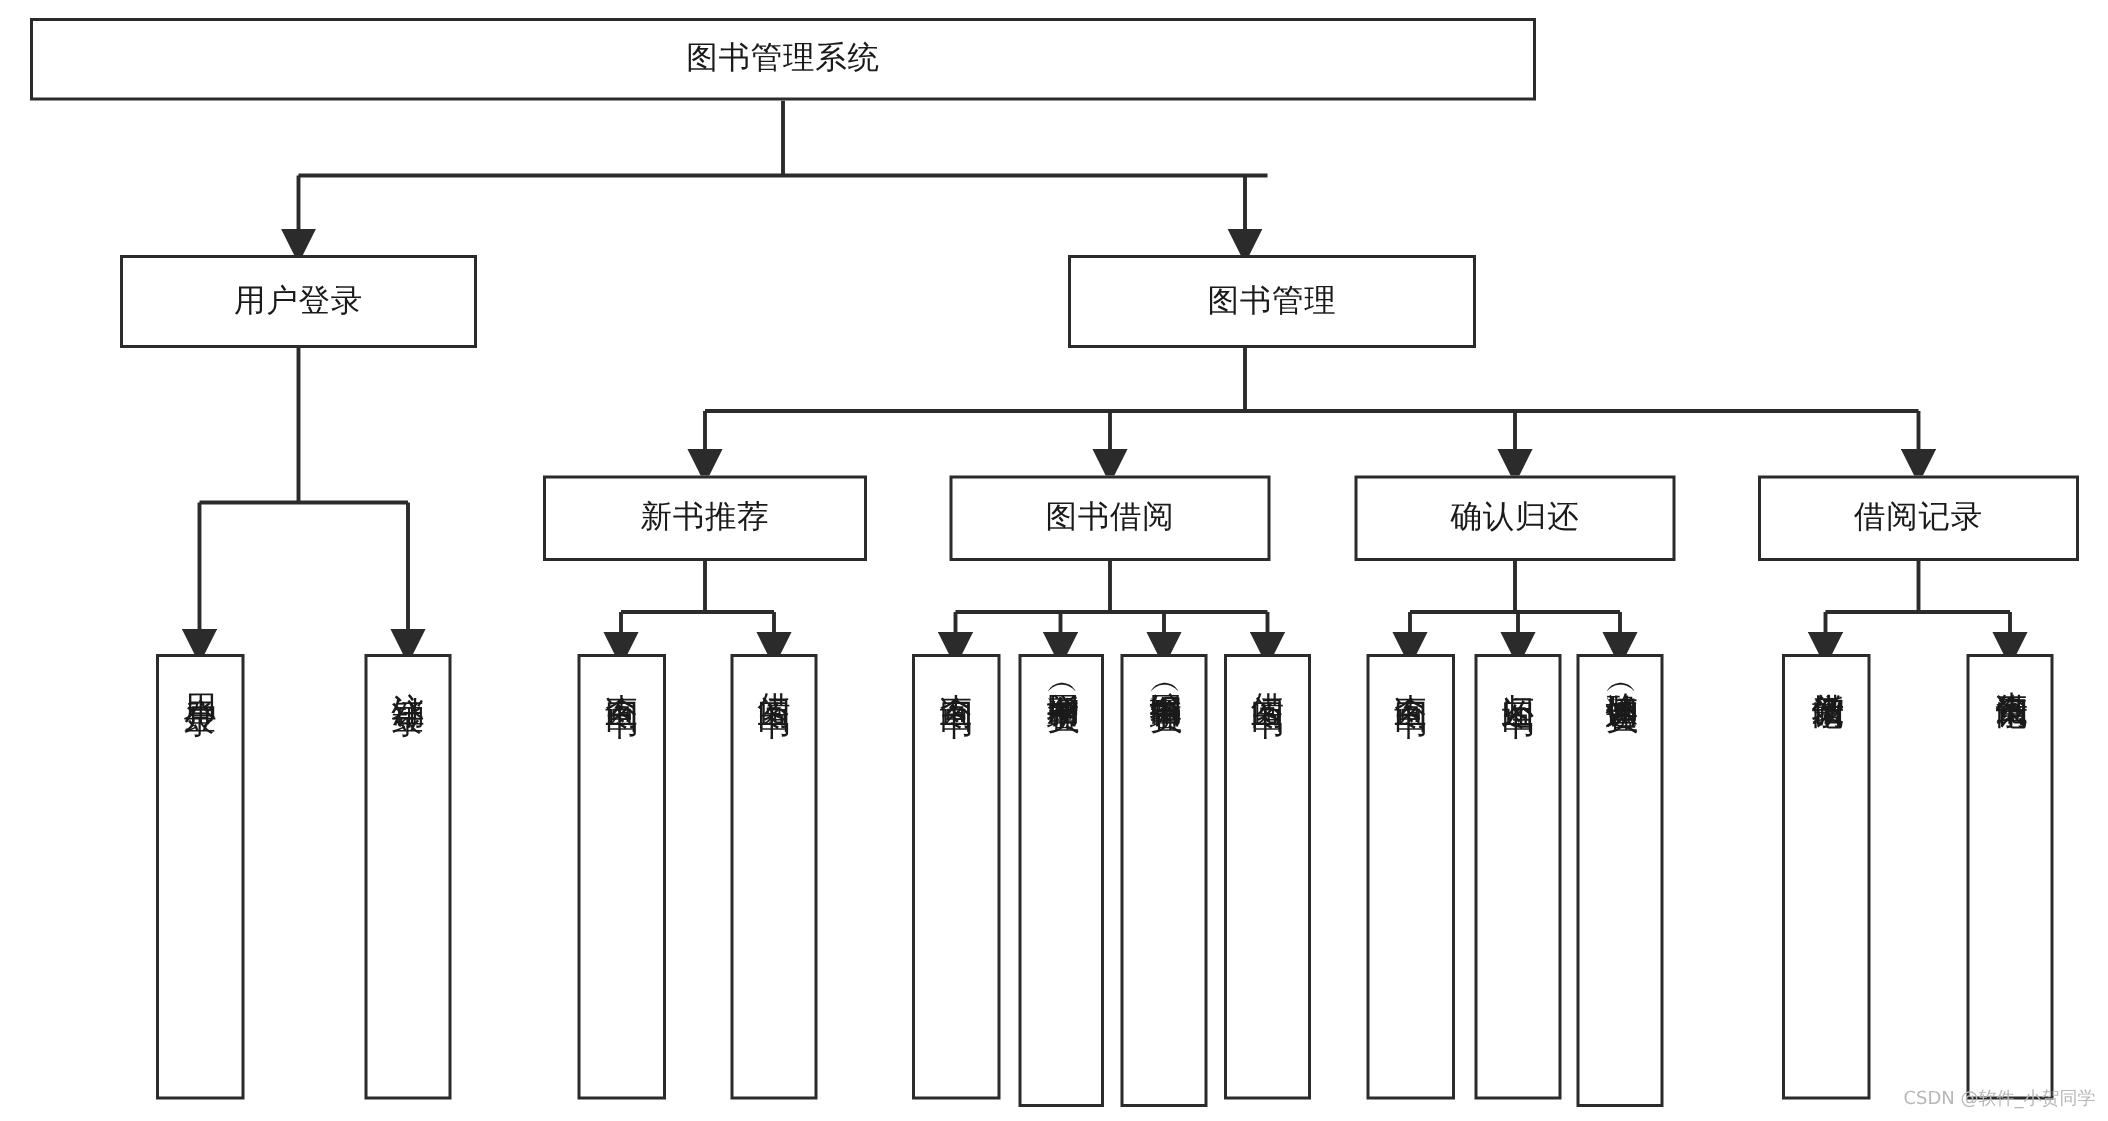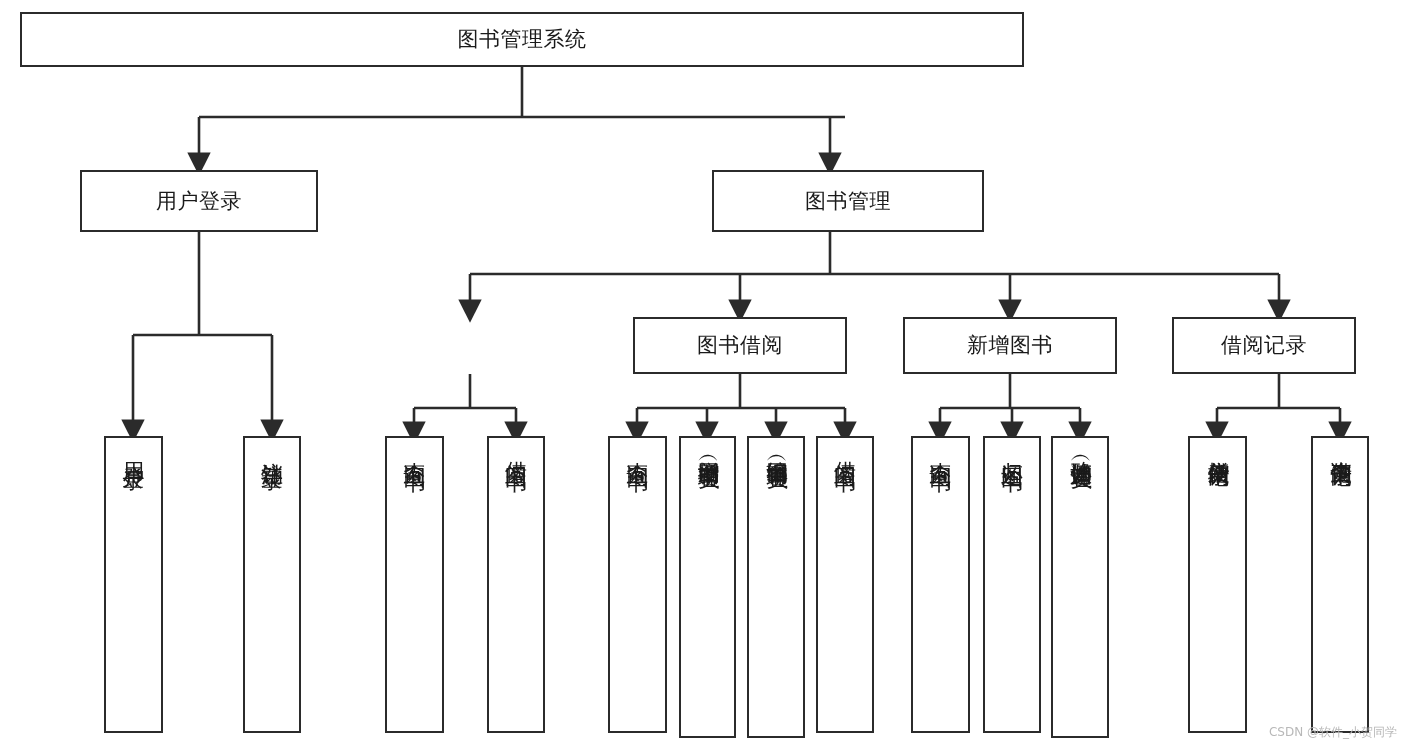--- a/index.html
+++ b/index.html
@@ -129,27 +129,30 @@
     <span class="node-label">图书管理系统</span>
   </div>
 
   <div class="node horiz" style="left:80px; top:170px; width:238px; height:62px;">
     <span class="node-label">用户登录</span>
   </div>
   <div class="node horiz" style="left:712px; top:170px; width:272px; height:62px;">
     <span class="node-label">图书管理</span>
   </div>
 
+  <div class="node horiz" style="left:362px; top:317px; width:216px; height:57px;">
+    <span class="node-label">新书推荐</span>
+  </div>
   <div class="node horiz" style="left:633px; top:317px; width:214px; height:57px;">
     <span class="node-label">图书借阅</span>
   </div>
   <div class="node horiz" style="left:903px; top:317px; width:214px; height:57px;">
-    <span class="node-label">新增图书</span>
-  </div>
-  <div class="node horiz" style="left:1172px; top:317px; width:184px; height:57px;">
+    <span class="node-label">确认归还</span>
+  </div>
+  <div class="node horiz" style="left:1172px; top:317px; width:214px; height:57px;">
     <span class="node-label">借阅记录</span>
   </div>
 
   <div class="node vert" style="left:104px; top:436px; width:59px; height:297px;">
     <span class="node-label">用户登录</span>
   </div>
   <div class="node vert" style="left:243px; top:436px; width:58px; height:297px;">
     <span class="node-label">注销登录</span>
   </div>
 

